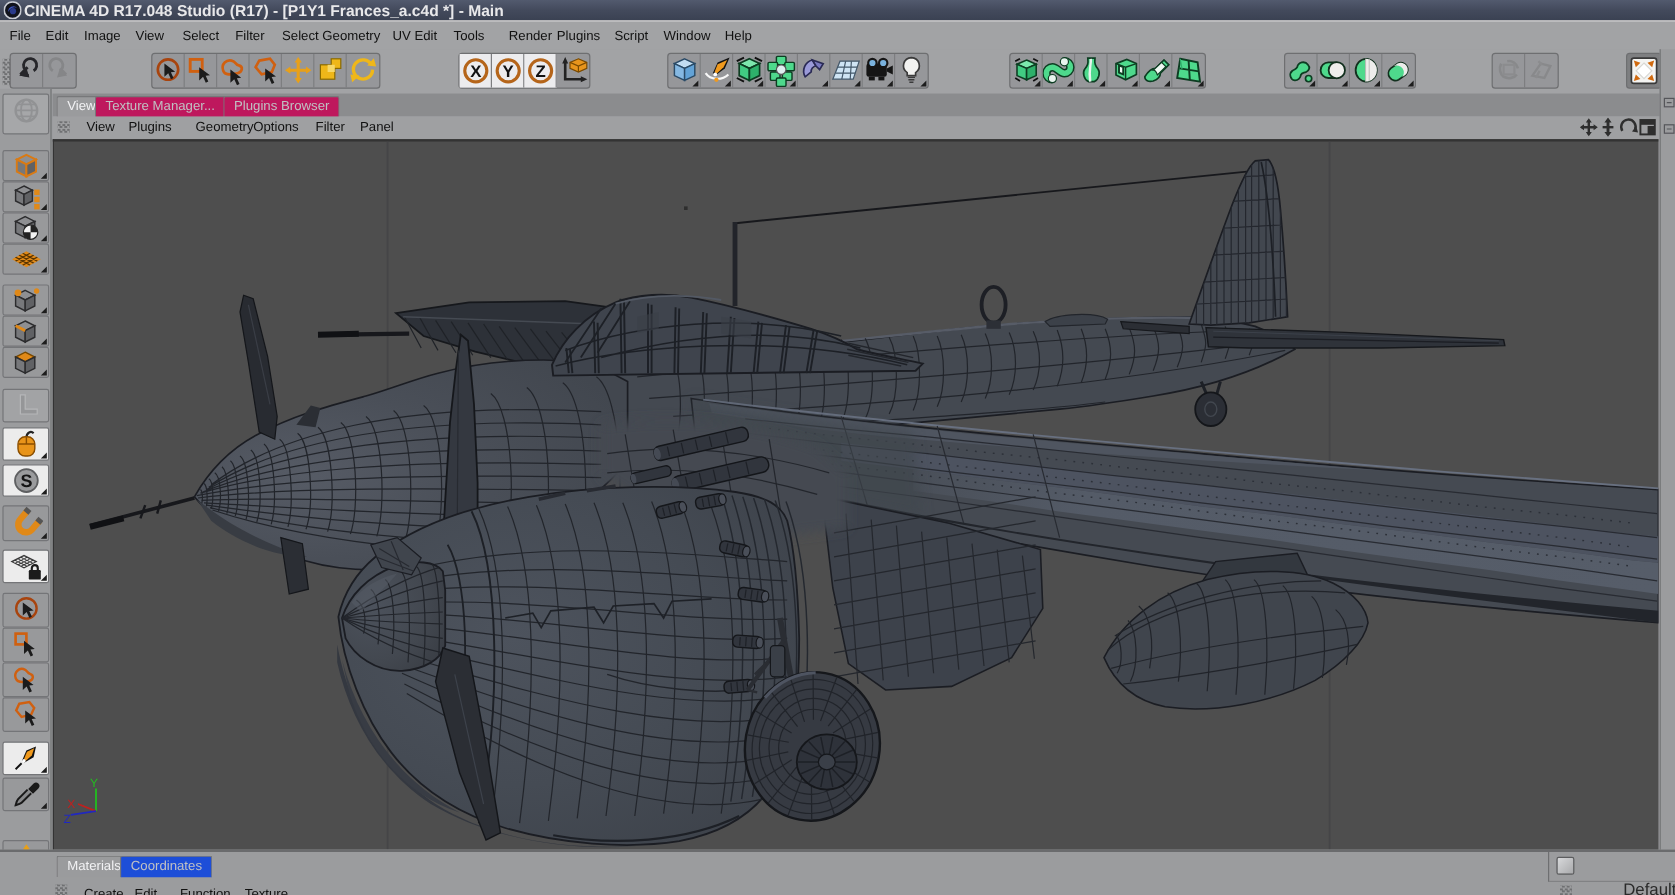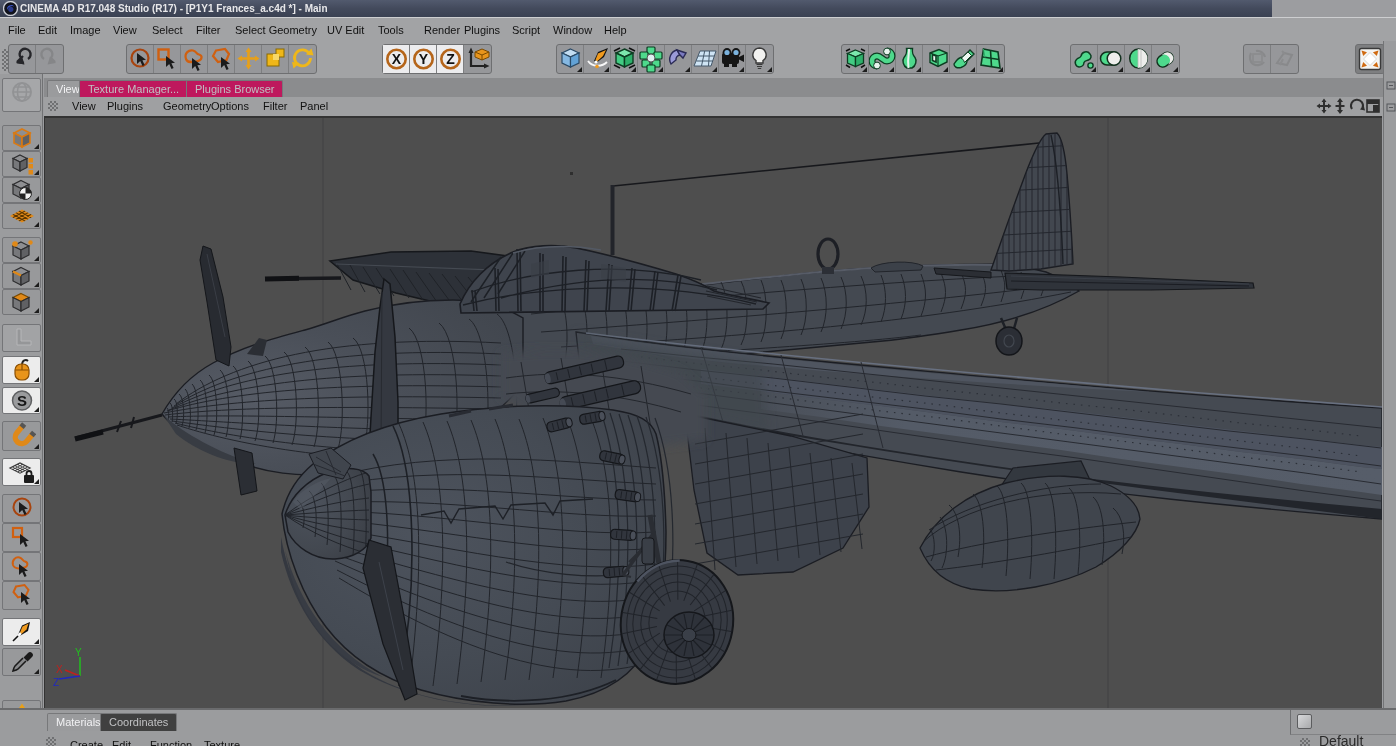--- a/index.html
+++ b/index.html
@@ -1,19 +1,19 @@
 <!DOCTYPE html>
 <html><head>
 <meta charset="utf-8">
 <style>
   html,body{margin:0;padding:0;}
   body{width:1396px;height:746px;overflow:hidden;font-family:"Liberation Sans",sans-serif;background:#9c9da0;position:relative;}
   .abs{position:absolute;}
   
-  #titlebar{left:0;top:0;width:1272px;height:17px;background:linear-gradient(#525a6e 0%,#434a5c 50%,#3a4152 100%);color:#e8e8ea;font-size:10px;font-weight:bold;line-height:17px;}
+  #titlebar{left:0;top:0;width:1396px;height:17px;background:linear-gradient(#525a6e 0%,#434a5c 50%,#3a4152 100%);color:#e8e8ea;font-size:13px;font-weight:bold;line-height:17px;}
   #titletext{position:absolute;left:20px;top:0;}
   
   #menubar{left:0;top:17px;width:1396px;height:24px;background:#a2a3a5;border-top:1px solid #cdced0;box-sizing:border-box;}
   #menubar span{position:absolute;top:6px;font-size:11px;color:#111;}
   
   #toolbar{left:0;top:41px;width:1396px;height:37px;background:#a2a3a5;}
   .tgroup{position:absolute;top:3px;height:28px;background:#96979a;border:1px solid #6e6f71;border-radius:3px;display:flex;}
   .tbtn{width:27px;height:28px;border-right:1px solid #7d7e80;position:relative;box-sizing:border-box;}
   .tbtn:last-child{border-right:none;}
   
@@ -23,22 +23,22 @@
   
   #vmenu{left:44px;top:97px;width:1352px;height:19px;background:#9fa0a2;}
   #vmenu span{position:absolute;top:3px;font-size:11px;color:#111;}
   
   #sidebar{left:0;top:74px;width:43px;height:672px;background:#9b9c9e;border-right:1px solid #717274;box-sizing:border-box;}
   
   #rstrip{left:1383px;top:41px;width:13px;height:705px;background:#9b9c9e;border-left:1px solid #737476;box-sizing:border-box;}
   
   #viewport{left:44px;top:116px;width:1337px;height:592px;background:#4e4e4e;border-top:2px solid #333;border-left:1px solid #333;box-sizing:content-box;}
   
-  #bottom{left:0;top:708px;width:1396px;height:38px;background:#9b9c9e;}
-  .btab{position:absolute;top:5px;height:17px;font-size:11px;line-height:17px;padding:0 8px;background:#404040;color:#c0c1c3;border:1px solid #77787a;border-bottom:none;border-radius:2px 2px 0 0;}
+  #bottom{left:0;top:708px;width:1396px;height:38px;background:#9b9c9e;text-align:right;}
+  .btab{position:absolute;top:5px;height:17px;font-size:11px;line-height:17px;padding:0 8px;background:#1d4ed8;color:#c0c1c3;border:1px solid #77787a;border-bottom:none;border-radius:2px 2px 0 0;}
   .btab.active{background:#9a9b9d;color:#f2f2f4;}
   #bmenu span{position:absolute;top:31px;font-size:11px;color:#111;}
   .grip{position:absolute;width:10px;height:10px;background-image:repeating-conic-gradient(#6f7072 0% 25%,transparent 0% 50%);background-size:4px 4px;}
   .cnr{position:absolute;right:1px;bottom:1px;width:0;height:0;border-left:5px solid transparent;border-bottom:5px solid #1d1d1d;}
   .sbtn{position:absolute;left:2px;width:39px;background:#98999b;border:1px solid #747578;border-radius:2px;box-sizing:border-box;}
   .sbtn svg{display:block;margin:0 auto;}
   .sbtn.white{background:#ececec;}
 </style>
 </head>
 <body>

